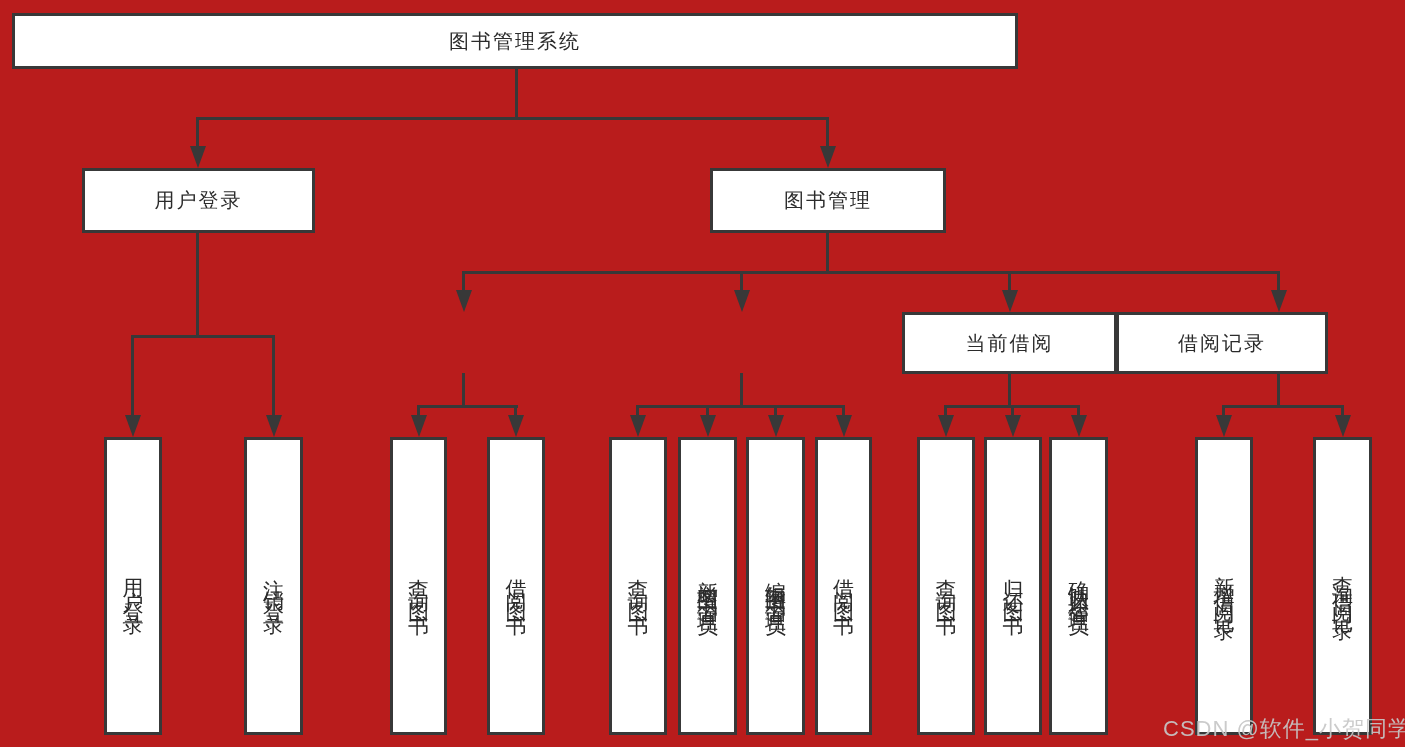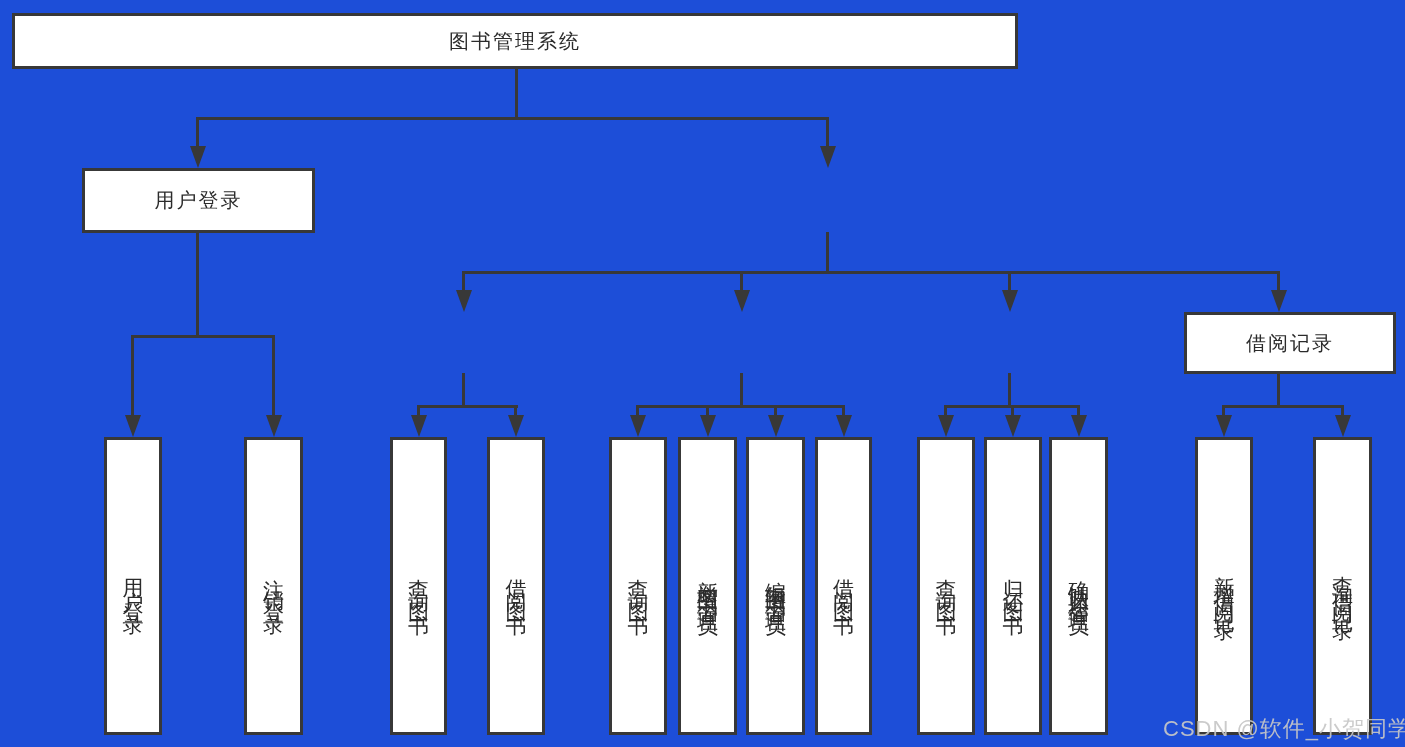--- a/index.html
+++ b/index.html
@@ -1,21 +1,21 @@
 <!DOCTYPE html>
 <html><head>
 <meta charset="utf-8">
 <style>
   :root{
     --line:#383838;
     --text:#2b2b2b;
   }
   html,body{margin:0;padding:0;background:#ffffff;}
   body{font-family:"Liberation Sans","DejaVu Sans",sans-serif;}
-  .canvas{position:relative;width:1405px;height:747px;background:#1d4ed8;overflow:hidden;}
+  .canvas{position:relative;width:1405px;height:747px;background:#b91c1c;overflow:hidden;}
 
   
   .box{
     position:absolute;
     border:3px solid var(--line);
     background:#ffffff;
     display:flex;align-items:center;justify-content:center;
     font-size:20px;color:var(--text);
     letter-spacing:2px;
     box-sizing:border-box;
@@ -116,25 +116,31 @@
   <div class="arr" style="left:1335px;top:415px;"></div>
 
   <div class="box" style="left:12px;top:13px;width:1006px;height:56px;">
       <span>图书管理系统</span>
     </div>
 
   <div class="box" style="left:82px;top:168px;width:233px;height:65px;">
       <span>用户登录</span>
     </div>
 
+  <div class="box" style="left:710px;top:168px;width:236px;height:65px;">
+      <span>图书管理</span>
+    </div>
 
 
 
+  <div class="box" style="left:902px;top:312px;width:215px;height:62px;">
+      <span>当前借阅</span>
+    </div>
 
-  <div class="box" style="left:1184px;top:312px;width:212px;height:62px;">
+  <div class="box" style="left:1116px;top:312px;width:212px;height:62px;">
       <span>借阅记录</span>
     </div>
 
   <div class="vbox ls4" style="left:104px;width:58px;">
       <span>用户登录</span>
     </div>
 
   <div class="vbox ls4" style="left:244px;width:59px;">
       <span>注销登录</span>
     </div>

